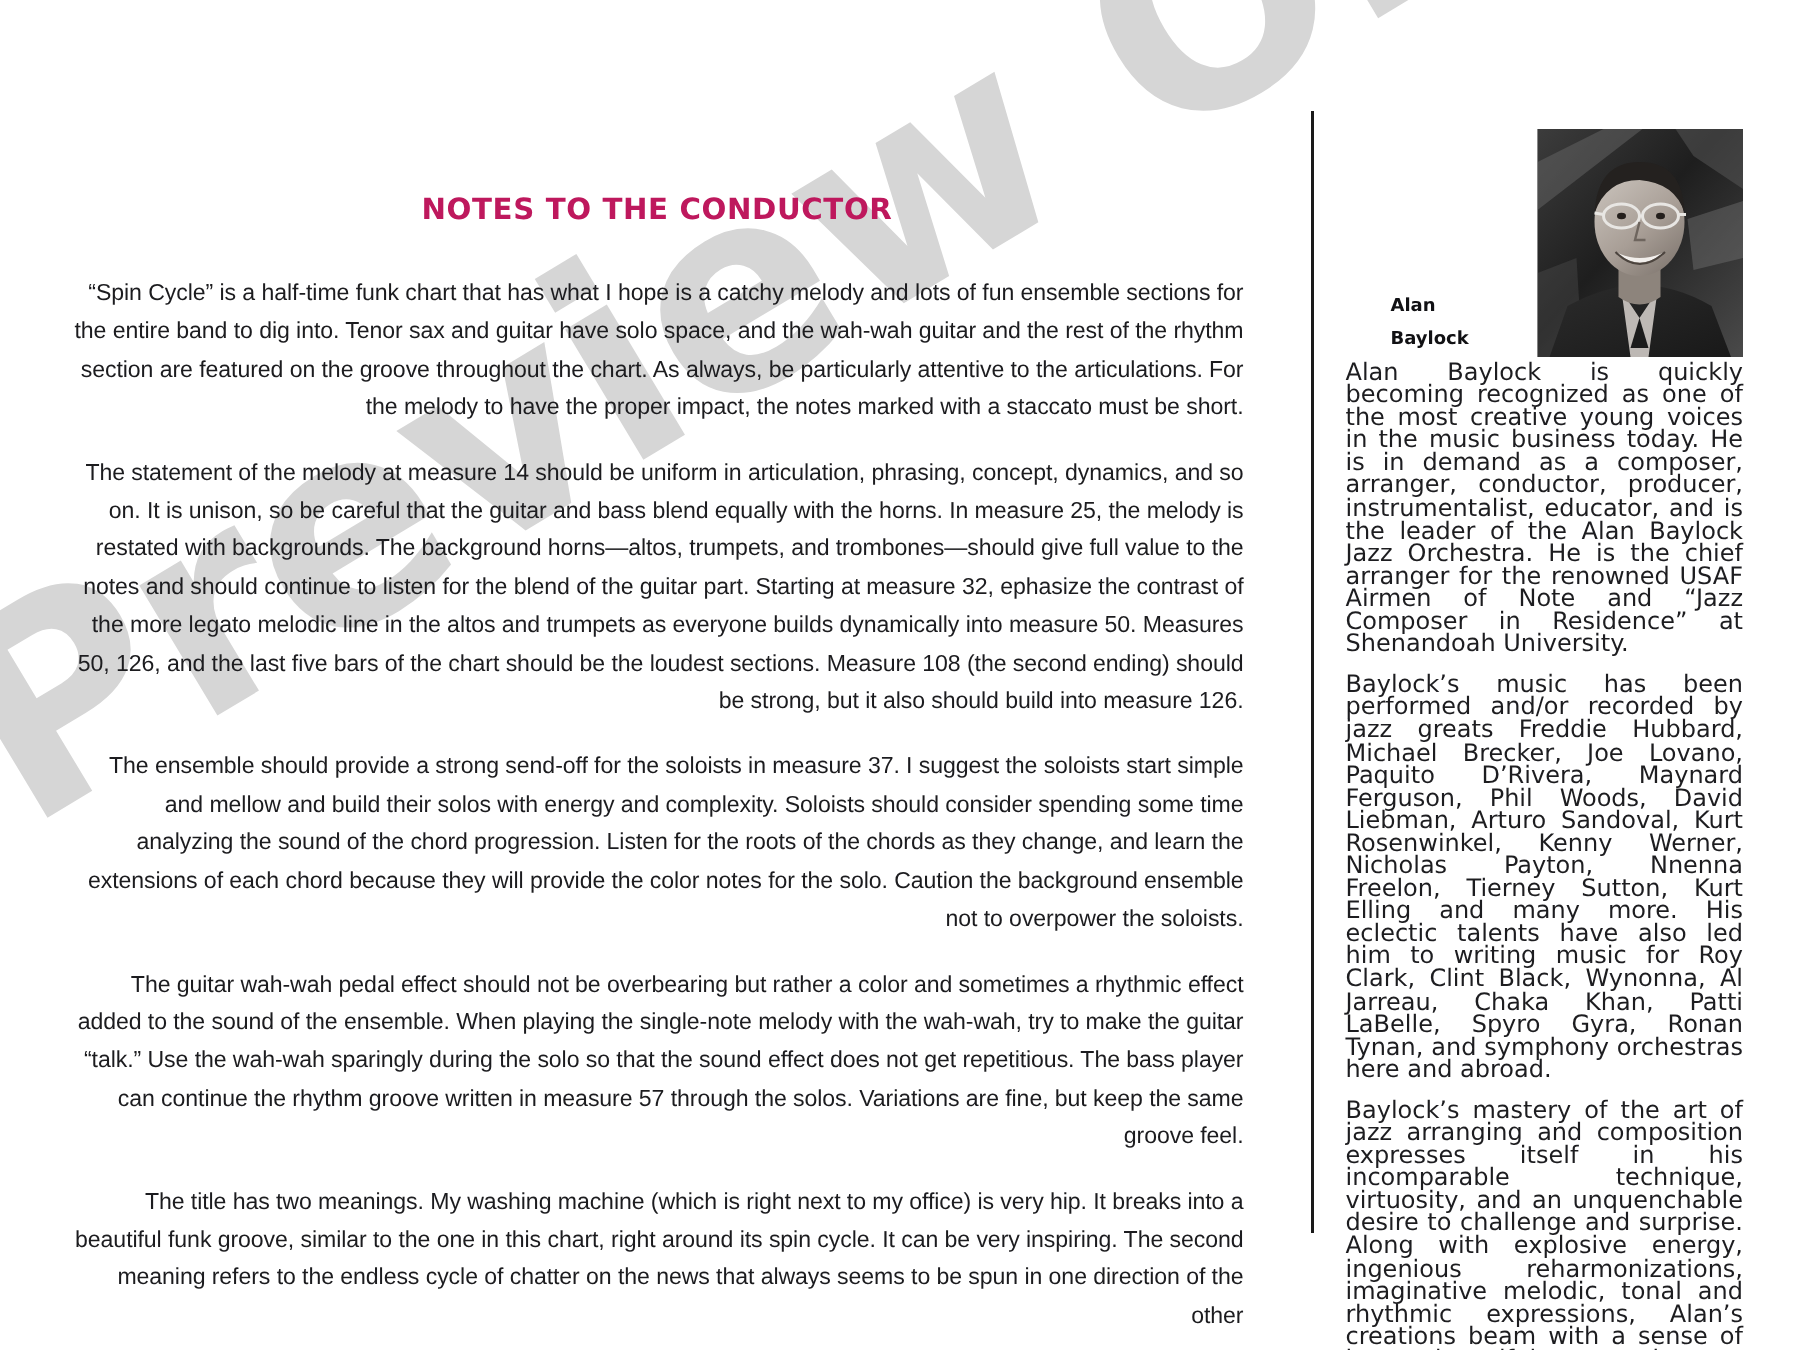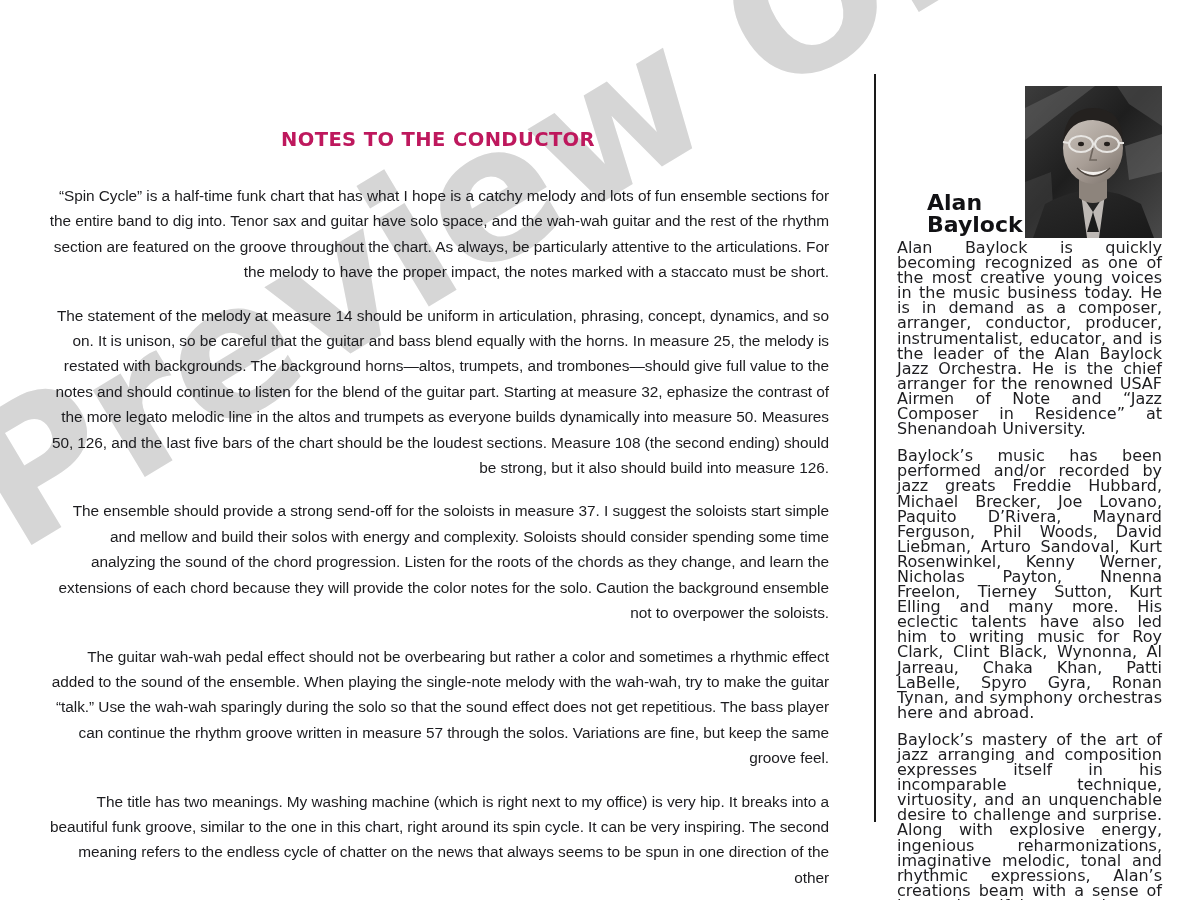--- a/index.html
+++ b/index.html
@@ -95,21 +95,21 @@
     overflow: hidden;
     background: #2a2a2a;
   }
   .portrait svg { display: block; }
   .bio-name {
     position: absolute;
     left: 30px;
     bottom: 4px;
     font-family: "DejaVu Sans", sans-serif;
     font-weight: bold;
-    font-size: 22px;
+    font-size: 12px;
     line-height: 22px;
     color: #111114;
     white-space: pre-line;
   }
   .bio-par {
     font-family: "DejaVu Sans", sans-serif;
     font-size: 16px;
     line-height: 15.1px;
     color: #1d1d20;
     text-align: justify;

